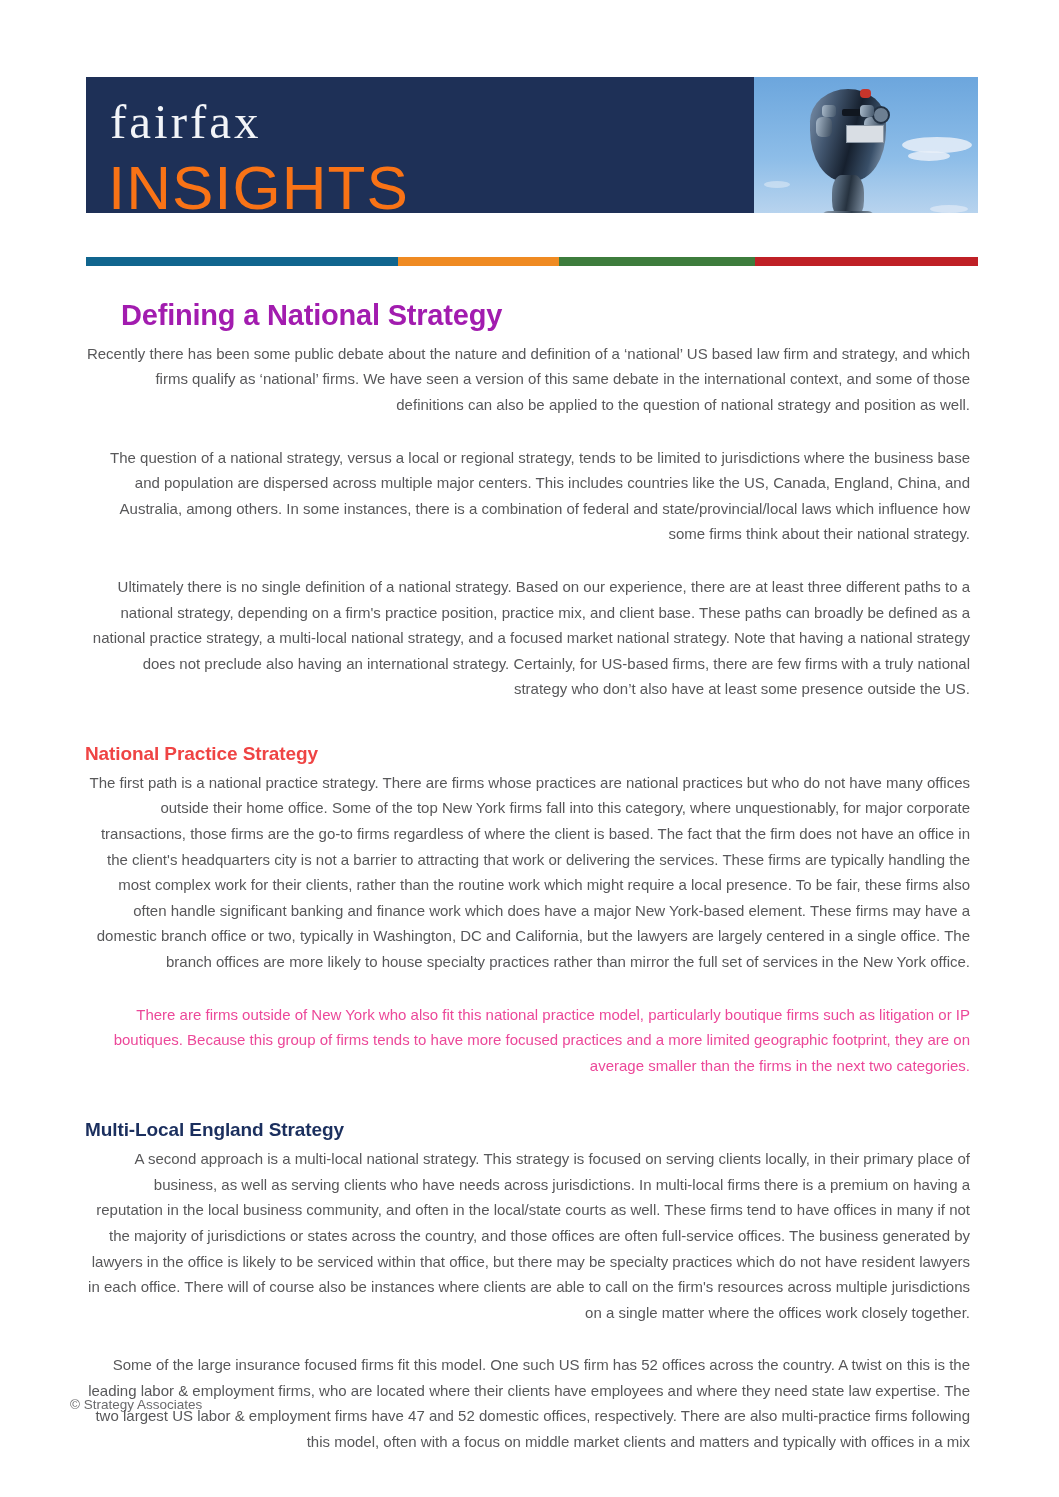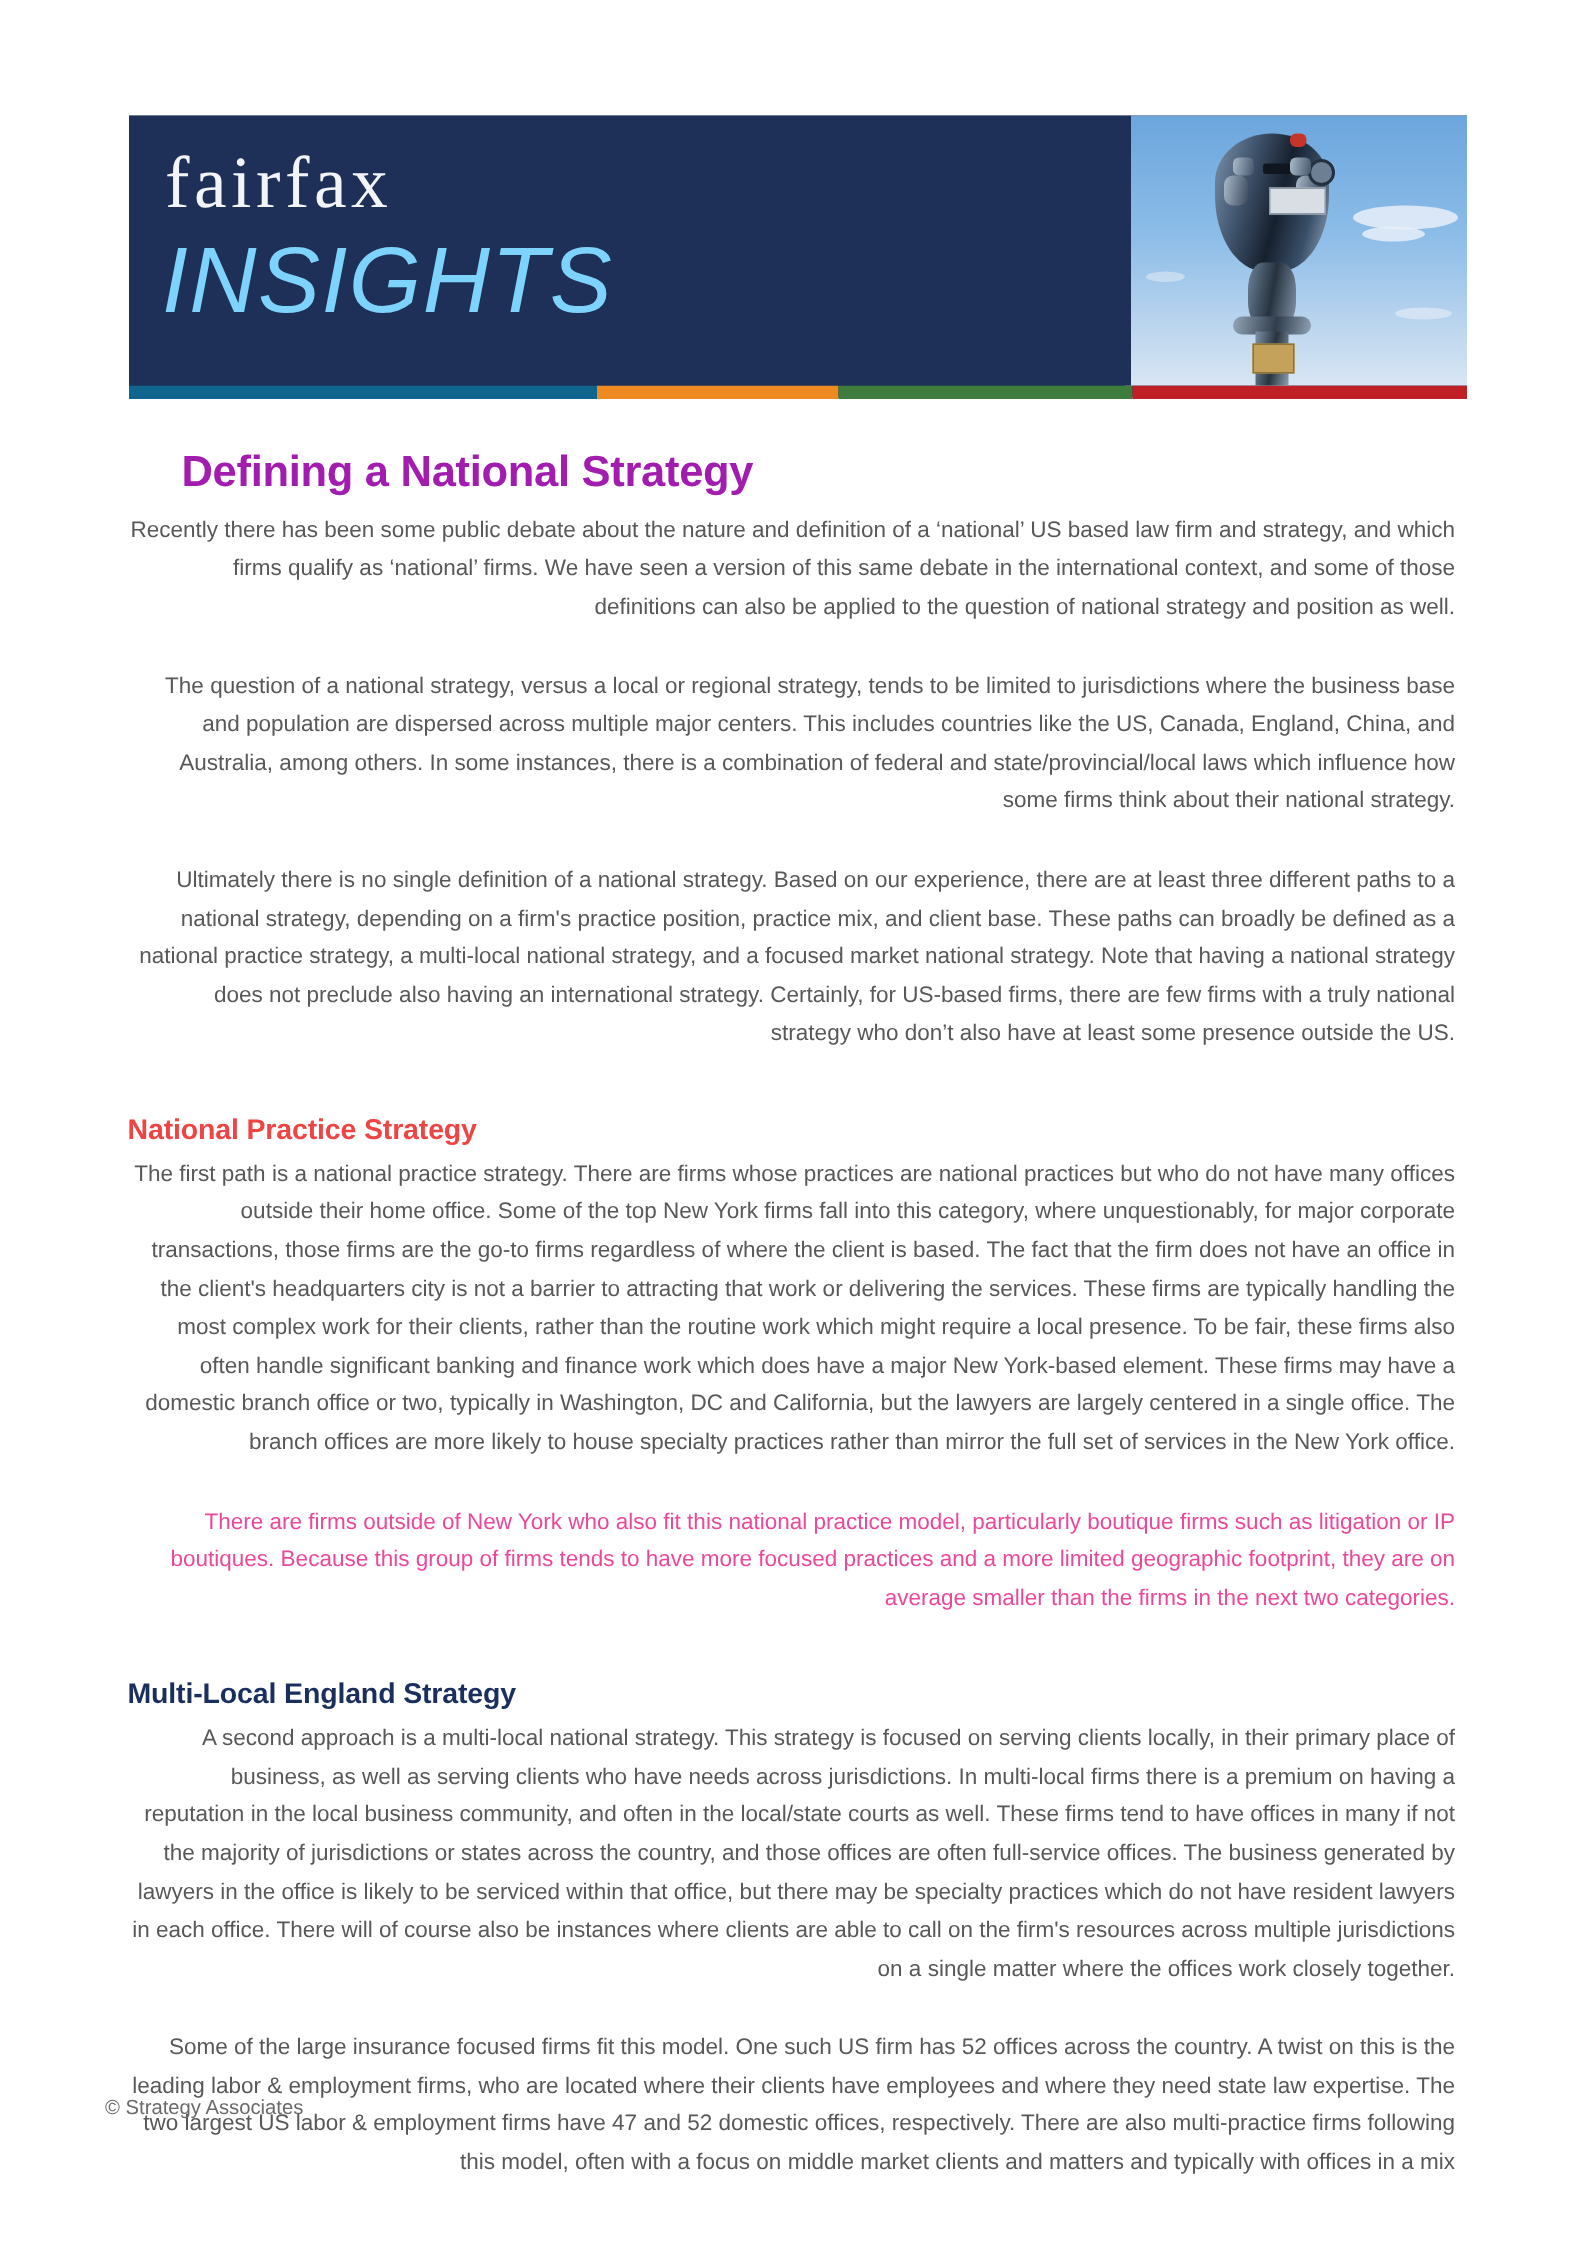--- a/index.html
+++ b/index.html
@@ -22,21 +22,21 @@
     height: 1497px;
     background: #ffffff;
   }
 
   
   .masthead {
     position: absolute;
     left: 86px;
     top: 77px;
     width: 892px;
-    height: 188px;
+    height: 136px;
     background: #1e3057;
     overflow: hidden;
   }
   .masthead-left {
     position: absolute;
     left: 0; top: 0;
     width: 668px;
     height: 180px;
     background: #1e3057;
     z-index: 3;
@@ -52,24 +52,23 @@
     font-weight: 400;
     line-height: 1;
   }
   .wordmark-sans {
     position: absolute;
     left: 22px;
     top: 80px;
     font-family: "Liberation Sans", sans-serif;
     font-size: 62px;
     letter-spacing: 1px;
-    color: #7dd3fc;
+    color: #f97316;
     font-weight: 300;
     line-height: 1;
-    font-style: italic;
   }
 
   
   .masthead-photo {
     position: absolute;
     right: 0;
     top: 0;
     width: 228px;
     height: 180px;
     background: linear-gradient(#6ca6dd 0%, #8dbde8 45%, #b7d3ee 75%, #d9e6f3 100%);

